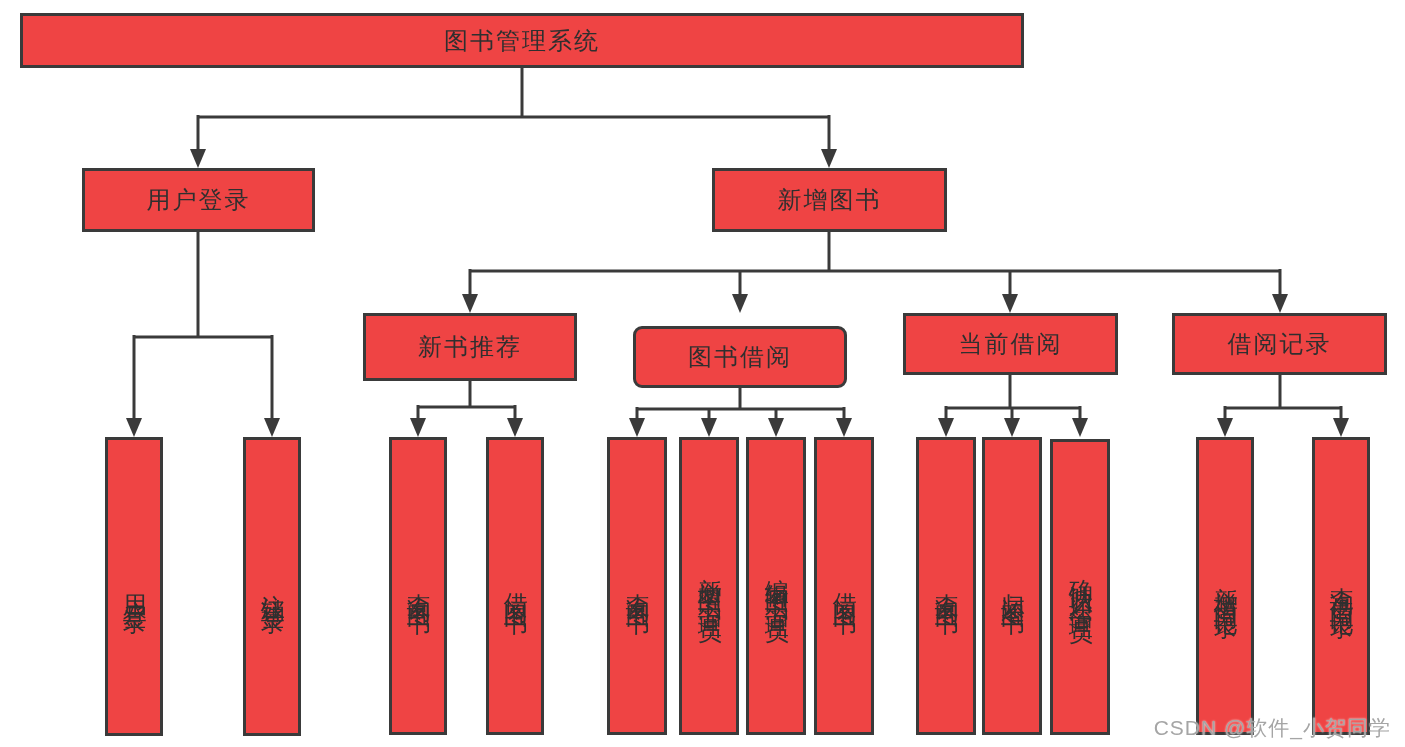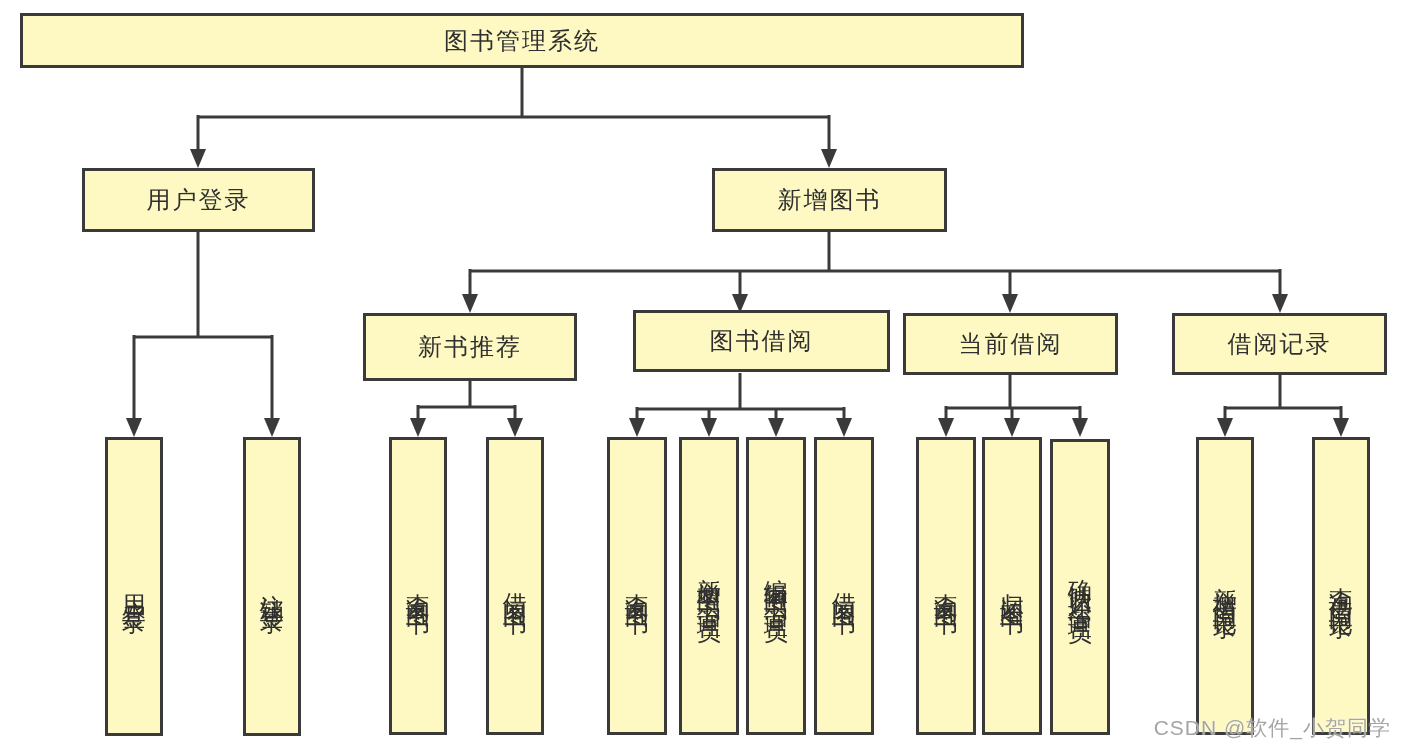--- a/index.html
+++ b/index.html
@@ -17,28 +17,29 @@
   }
   #connectors {
     position: absolute;
     left: 0;
     top: 0;
     z-index: 0;
   }
   .node {
     position: absolute;
     box-sizing: border-box;
-    background: #fef9c3;
+    background: #ef4444;
     border: 3px solid #3a3a3a;
     display: flex;
     align-items: center;
     justify-content: center;
     color: #2f2f2f;
     font-size: 24px;
     z-index: 1;
+    font-family: Liberation Serif, serif;
   }
   .node .lbl {
     white-space: nowrap;
     letter-spacing: 2px;
   }
   .node.v .lbl {
     writing-mode: vertical-rl;
     text-orientation: mixed;
     white-space: normal;
     letter-spacing: 6px;
@@ -137,21 +138,21 @@
   <div class="node h" style="left:82px; top:168px; width:233px; height:64px;">
     <span class="lbl">用户登录</span>
   </div>
   <div class="node h" style="left:712px; top:168px; width:235px; height:64px;">
     <span class="lbl">新增图书</span>
   </div>
 
   <div class="node h" style="left:363px; top:313px; width:214px; height:68px;">
     <span class="lbl">新书推荐</span>
   </div>
-  <div class="node h" style="left:633px; top:310px; width:257px; height:62px;">
+  <div class="node h" style="left:633px; top:326px; width:214px; height:62px;border-radius:9px;">
     <span class="lbl">图书借阅</span>
   </div>
   <div class="node h" style="left:1172px; top:313px; width:215px; height:62px;">
     <span class="lbl">借阅记录</span>
   </div>
   <div class="node h" style="left:903px; top:313px; width:215px; height:62px;">
     <span class="lbl">当前借阅</span>
   </div>
 
   <div class="node v" style="left:105px; top:437px; width:58px; height:299px;">

